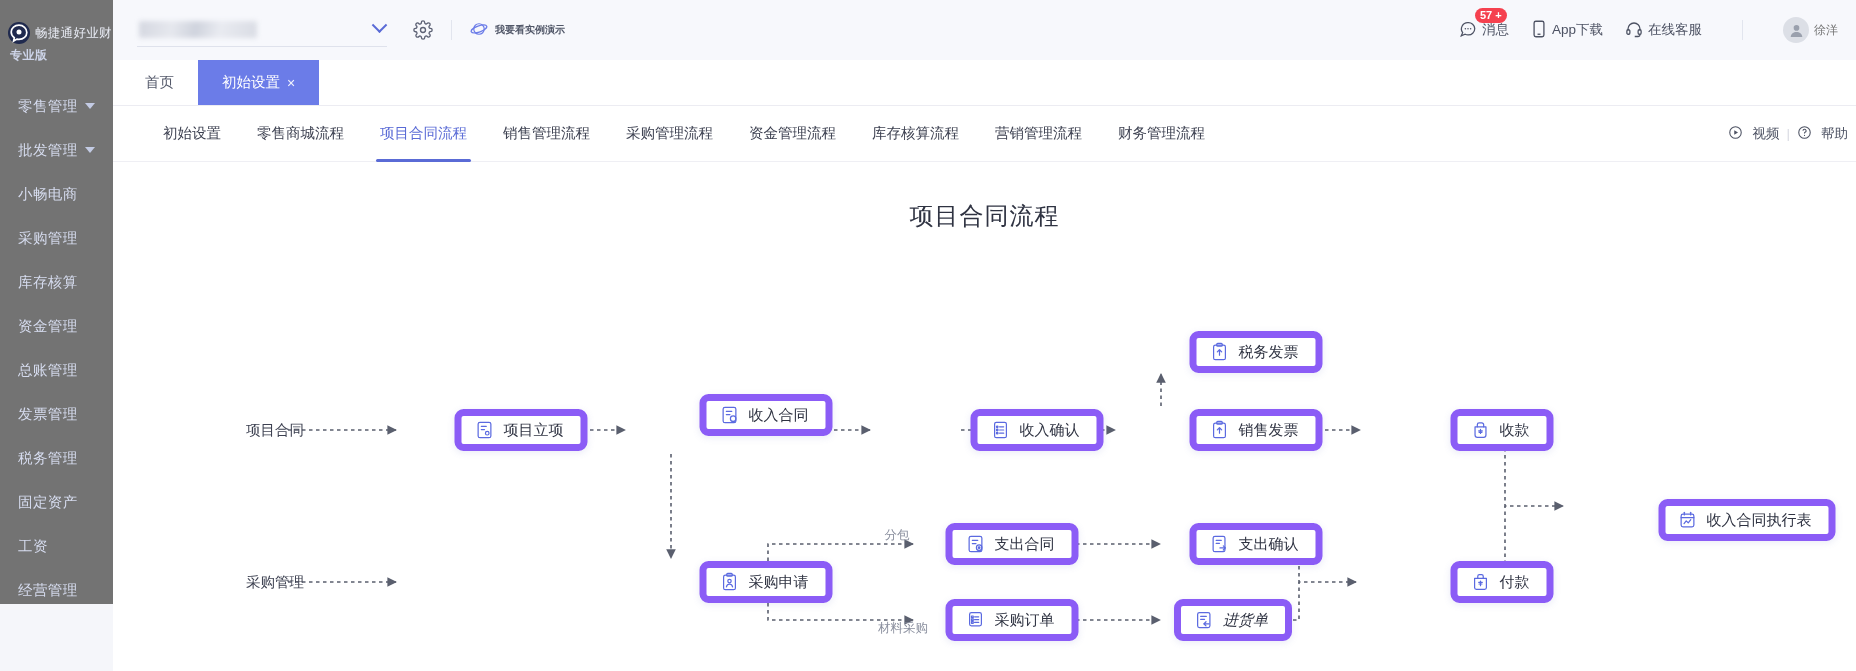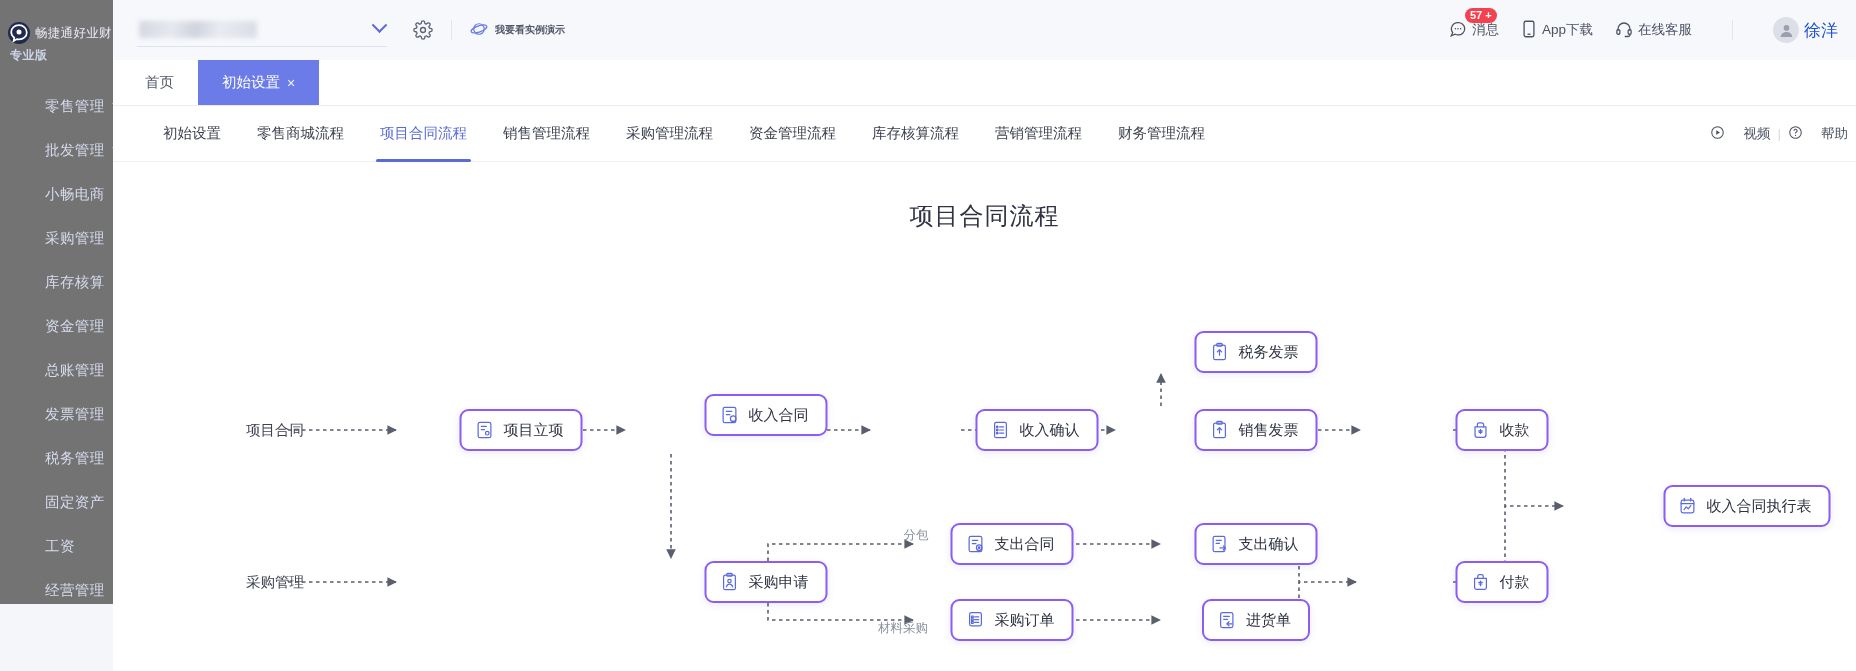--- a/index.html
+++ b/index.html
@@ -23,21 +23,21 @@
   }
   .logo-mark svg { display:block; }
   .logo-text {
     color: #e9ecf5; font-size: 12.5px; letter-spacing: .3px;
     white-space: nowrap; overflow: hidden; font-weight: 500;
   }
   .logo-badge {
     margin-top: 3px; margin-left: 2px;
     color: #cdd4e8; font-size: 12px; font-weight: 600; letter-spacing: .5px;
   }
-  .menu { margin-top: 16px; padding-left: 27px; }
+  .menu { margin-top: 16px; }
   .menu-item {
     height: 44px; display: flex; align-items: center;
     padding-left: 18px; color: #d6dcef; font-size: 14.5px;
     letter-spacing: .4px; cursor: pointer; white-space: nowrap;
   }
   .caret {
     margin-left: 7px; width: 0; height: 0;
     border-left: 5px solid transparent; border-right: 5px solid transparent;
     border-top: 6px solid #c3cbe4;
   }
@@ -80,21 +80,21 @@
   .badge99 {
     position: absolute; top: -12px; left: 16px;
     background: #f5414f; color: #fff; font-size: 11px; font-weight: 700;
     border-radius: 9px; padding: 1px 5px 2px; line-height: 1.1;
     white-space: nowrap;
   }
   .avatar {
     width: 26px; height: 26px; border-radius: 50%; background: #dcdfe6;
     display: flex; align-items: center; justify-content: center;
   }
-  .user-name { color: #1d4ed8; font-size: 17px; white-space: nowrap; }
+  .user-name { color: #737373; font-size: 12px; white-space: nowrap; }
 
   
   .tabstrip {
     height: 46px; background: #fff; display: flex; align-items: stretch;
     padding-left: 8px; flex: 0 0 46px; border-bottom: 1px solid #ececf2;
   }
   .tab {
     display: flex; align-items: center; gap: 7px; padding: 0 24px;
     font-size: 14.5px; color: #555a6b; cursor: pointer; white-space: nowrap;
   }
@@ -114,36 +114,36 @@
   }
   .navtab.active { color: #5a6bd6; }
   .navtab.active::after {
     content: ""; position: absolute; left: 14px; right: 14px; bottom: 0;
     height: 3px; background: #5a6bd6; border-radius: 2px;
   }
   .navtabs-right {
     margin-left: auto; margin-right: 8px; display: flex; align-items: center;
     gap: 7px; color: #4d5263; font-size: 13.5px; white-space: nowrap;
   }
-  .nt-link { display: flex; align-items: center; gap: 18px; cursor: pointer; }
+  .nt-link { display: flex; align-items: center; gap: 9px; cursor: pointer; }
   .nt-sep { color: #d8dae2; }
 
   
   .canvas { position: relative; flex: 1; background: #fff; overflow: hidden; }
   .flow-title {
     position: absolute; left: 0; right: 0; top: 38px; text-align: center;
     font-size: 24px; color: #2f3342; letter-spacing: 1px;
   }
   .flow { position: absolute; inset: 0; }
   .flow svg.edges { position: absolute; inset: 0; width: 100%; height: 100%; }
 
   .node {
     position: absolute; display: flex; align-items: center; gap: 9px;
     height: 42px; padding: 0 17px 0 13px; background: #fff;
-    border: 2px solid #8b5cf6; border-radius: 9px;
+    border: 7px solid #8b5cf6; border-radius: 9px;
     box-shadow: 0 2px 7px rgba(99,110,190,.13);
     font-size: 15px; color: #2f3342; white-space: nowrap; cursor: pointer;
     transform: translate(-50%,-50%);
   }
   .node .ico { flex: 0 0 20px; display: flex; }
   .rowlabel {
     position: absolute; font-size: 14.5px; color: #3d4151;
     transform: translate(-50%,-50%); white-space: nowrap;
   }
   .edgelabel {
@@ -446,21 +446,21 @@
           <div class="node" style="left: 1389px; top: 268px;">
             <span class="ico">
               <svg width="20" height="20" viewBox="0 0 20 22" fill="none" stroke="#5b6ae0" stroke-width="1.35" stroke-linecap="round" stroke-linejoin="round" style="color:#5b6ae0">
                 <path d="M4 7.5h12v9a2.5 2.5 0 0 1-2.5 2.5h-7A2.5 2.5 0 0 1 4 16.5z"></path>
                 <path d="M6.5 7.5V5.2A2 2 0 0 1 8.5 3.2h3a2 2 0 0 1 2 2V7.5"></path>
                 <path d="M8 12h4M10 10.4v4.4M8.4 13.6h3.2"></path>
               </svg>
             </span>
             <span>收款</span>
           </div>
-          <div class="node" style="left: 1634px; top: 344px; padding-left: 12px;">
+          <div class="node" style="left: 1634px; top: 358px; padding-left: 12px;">
             <span class="ico">
               <svg width="20" height="20" viewBox="0 0 20 22" fill="none" stroke="#5b6ae0" stroke-width="1.35" stroke-linecap="round" stroke-linejoin="round" style="color:#5b6ae0">
                 <rect x="3" y="4.5" width="14" height="14" rx="2"></rect>
                 <line x1="3" y1="8.5" x2="17" y2="8.5"></line>
                 <line x1="6.5" y1="2.5" x2="6.5" y2="5.5"></line>
                 <line x1="13.5" y1="2.5" x2="13.5" y2="5.5"></line>
                 <path d="M6.2 15l2.4-3 2.2 2.2 2.8-3.6"></path>
               </svg>
             </span>
             <span>收入合同执行表</span>
@@ -506,21 +506,21 @@
                 <line x1="9" y1="7.5" x2="13.5" y2="7.5"></line>
                 <line x1="9" y1="10.6" x2="13.5" y2="10.6"></line>
                 <line x1="9" y1="13.7" x2="13.5" y2="13.7"></line>
                 <rect x="5.6" y="6.6" width="1.9" height="1.9"></rect>
                 <rect x="5.6" y="9.7" width="1.9" height="1.9"></rect>
                 <rect x="5.6" y="12.8" width="1.9" height="1.9"></rect>
               </svg>
             </span>
             <span>采购订单</span>
           </div>
-          <div class="node" style="left: 1143px; top: 458px;">
+          <div class="node" style="left: 1120px; top: 458px; font-style: italic;">
             <span class="ico">
               <svg width="20" height="20" viewBox="0 0 20 22" fill="none" stroke="#5b6ae0" stroke-width="1.35" stroke-linecap="round" stroke-linejoin="round" style="color:#5b6ae0">
                 <rect x="3" y="2.8" width="13.5" height="16.5" rx="2"></rect>
                 <line x1="6.3" y1="7" x2="12.6" y2="7"></line>
                 <line x1="6.3" y1="10.3" x2="10.6" y2="10.3"></line>
                 <path d="M15.6 15.2h-6M12.2 12.9L9.8 15.2l2.4 2.3"></path>
               </svg>
             </span>
             <span>进货单</span>
           </div>
@@ -529,19 +529,19 @@
               <svg width="20" height="20" viewBox="0 0 20 22" fill="none" stroke="#5b6ae0" stroke-width="1.35" stroke-linecap="round" stroke-linejoin="round" style="color:#5b6ae0">
                 <path d="M3.5 7h13v10a2 2 0 0 1-2 2h-9a2 2 0 0 1-2-2z"></path>
                 <path d="M7 7V4.8a1.8 1.8 0 0 1 1.8-1.8h2.4A1.8 1.8 0 0 1 13 4.8V7"></path>
                 <path d="M8 11.4h4M10 10v5M8.4 13.2h3.2"></path>
               </svg>
             </span>
             <span>付款</span>
           </div>
           <div class="rowlabel" style="left: 162px; top: 268px;">项目合同</div>
           <div class="rowlabel" style="left: 162px; top: 420px;">采购管理</div>
-          <div class="edgelabel" style="left: 784px; top: 373px; margin-left: 19px;">分包</div>
+          <div class="edgelabel" style="left: 784px; top: 373px;">分包</div>
           <div class="edgelabel" style="left: 790px; top: 466px;">材料采购</div>
         </div>
     </div>
 
   </div>
 </div>
 
 </body></html>

